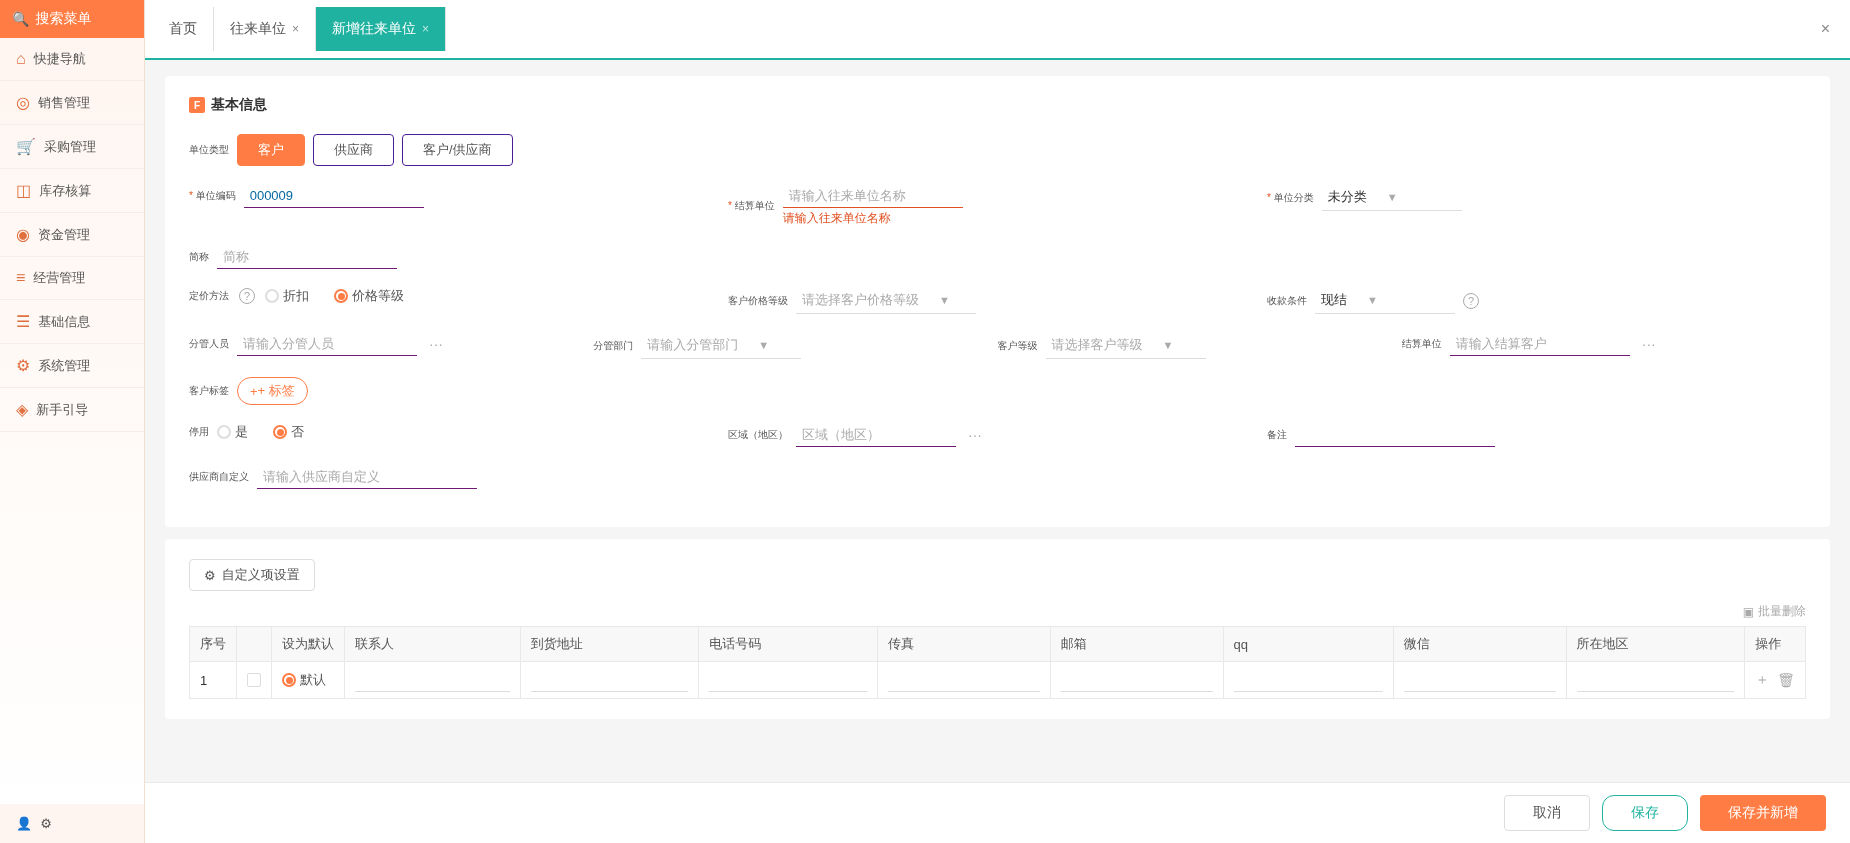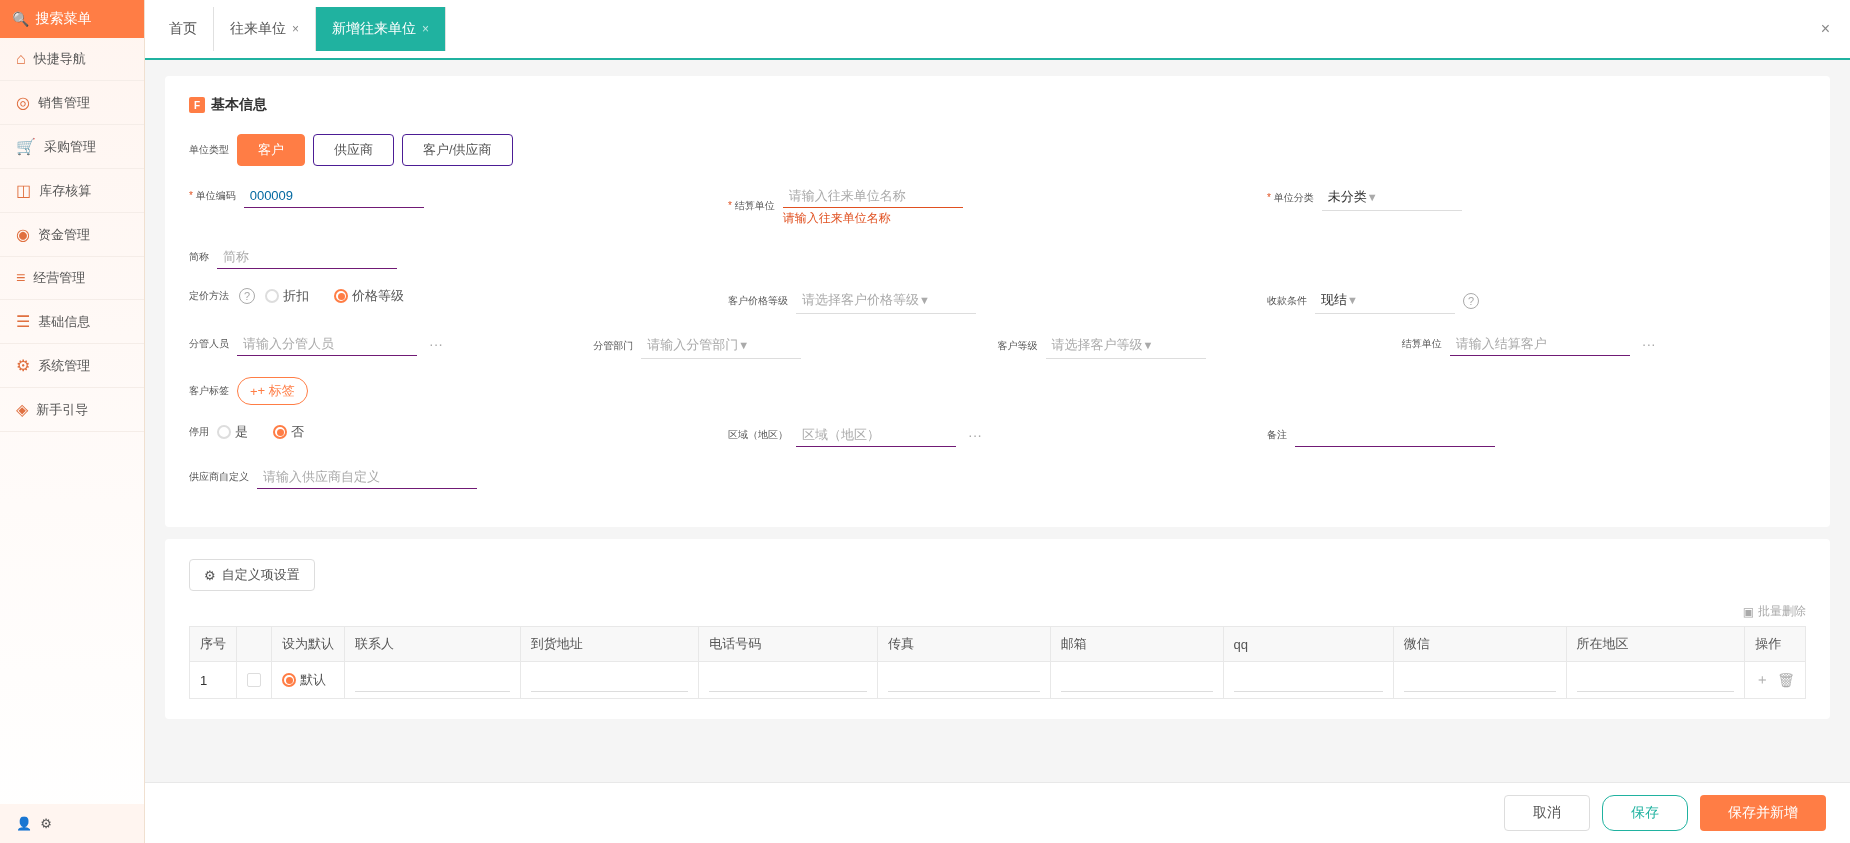--- a/index.html
+++ b/index.html
@@ -169,21 +169,21 @@
     .form-input.error-border { border-bottom-color: #e05020; }
     .error-msg {
       color: #e05020;
       font-size: 12px;
       margin-top: 2px;
       display: block;
     }
     .form-select {
       display: flex;
       align-items: center;
-      gap: 0;
+      gap: 20px;
       border-bottom: 1px solid #ddd;
       padding: 4px 6px;
       cursor: pointer;
       min-width: 140px;
       color: #333;
     }
     .form-select .placeholder { color: #aaa; }
     .chevron { color: #aaa; font-size: 11px; }
 
     

